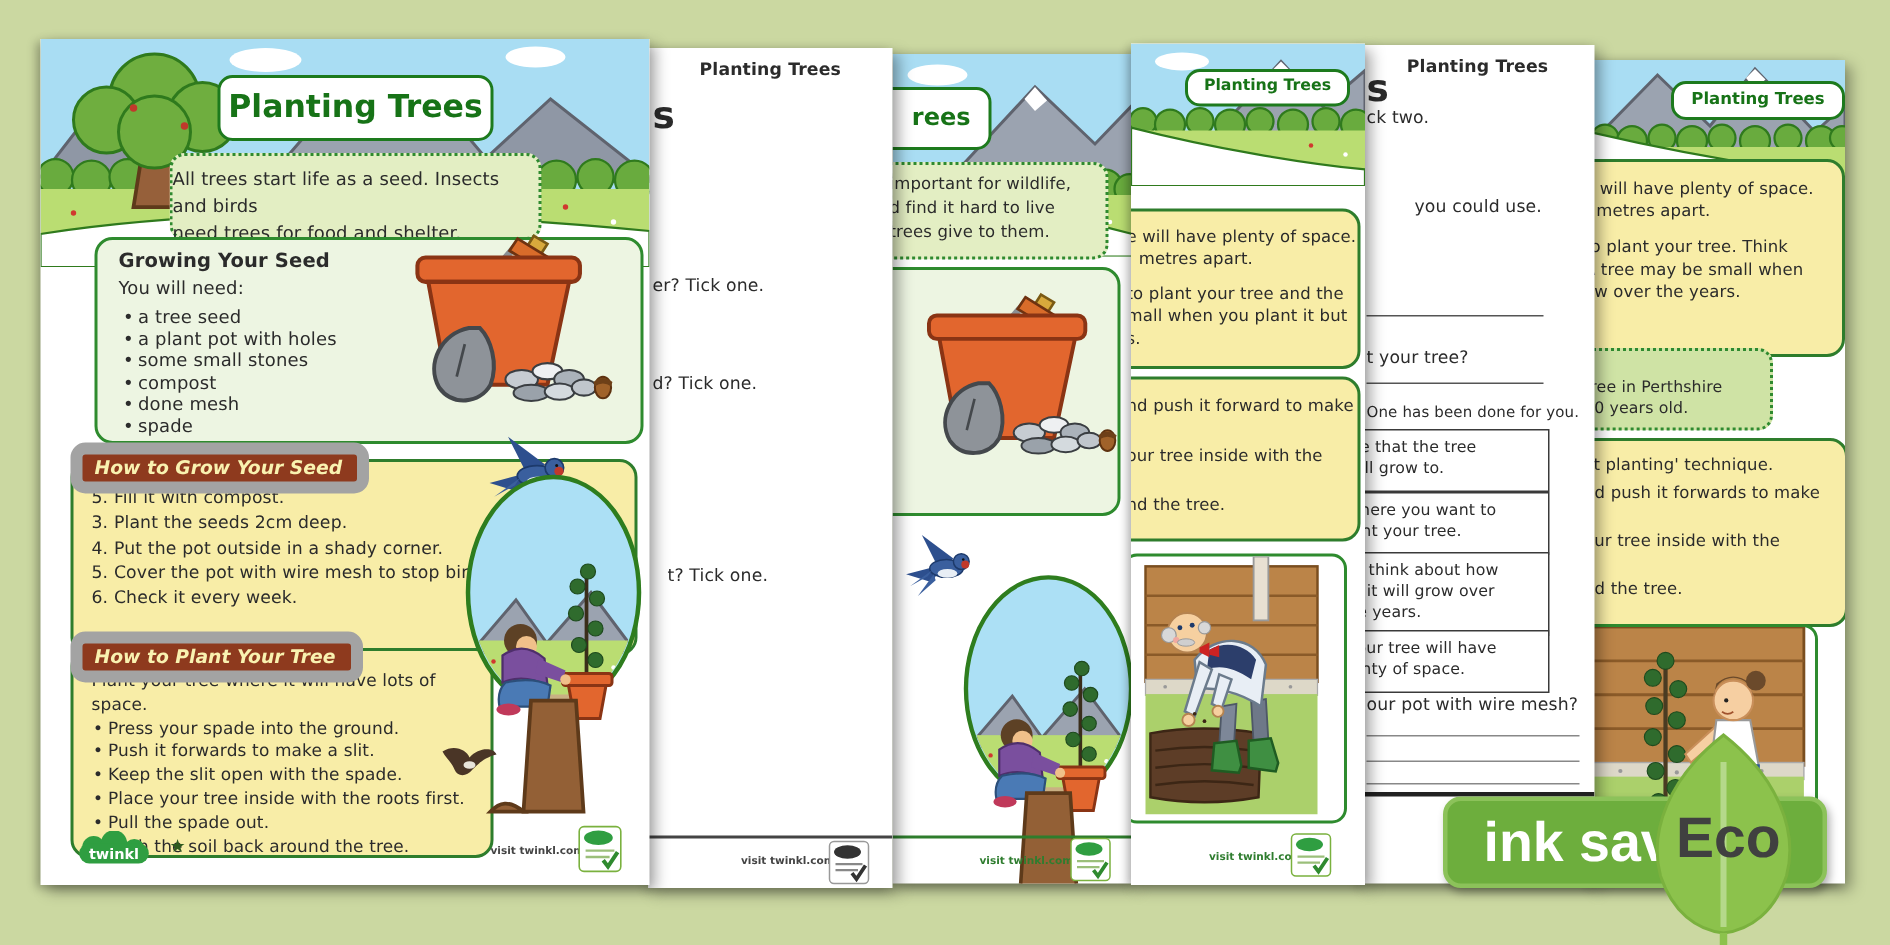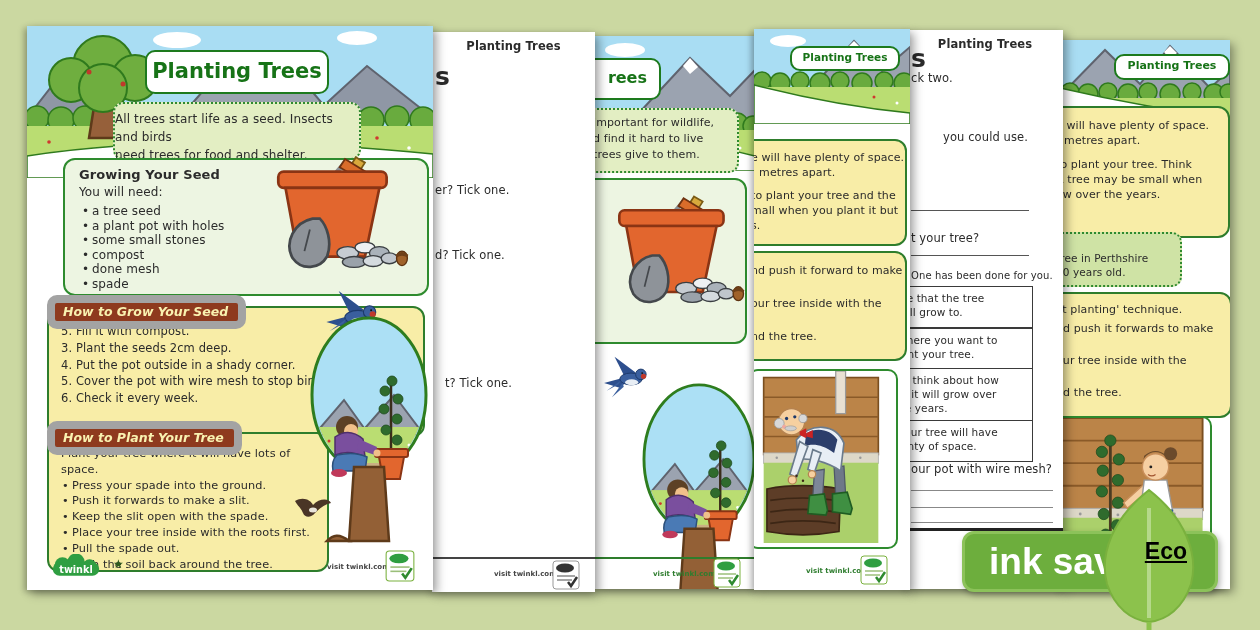--- a/index.html
+++ b/index.html
@@ -539,14 +539,14 @@
   </svg>
 </div>
 
 <div class="abs" style="left:962px;top:531px;width:256px;height:61px;z-index:10;background:#6dae3d;border:3px solid #8cc25a;border-radius:12px;box-sizing:border-box;overflow:visible;box-shadow:2px 3px 6px rgba(0,0,0,0.3);">
   <div style="position:absolute;left:24px;top:0;line-height:55px;font-size:37px;font-weight:600;color:#fff;font-family:'Liberation Sans', sans-serif;">ink saving</div>
   <svg style="position:absolute;right:8px;top:-46px;overflow:visible;" width="116" height="172" viewBox="0 0 116 172">
     <path d="M58,2 C22,30 8,66 16,96 C24,120 40,132 58,134 C76,132 92,120 100,96 C108,66 94,30 58,2 Z" fill="#8cc24c" stroke="#7ab13e" stroke-width="2"></path>
     <line x1="58" y1="20" x2="58" y2="130" stroke="#b5d98a" stroke-width="4"></line>
     <line x1="58" y1="134" x2="58" y2="170" stroke="#8cc24c" stroke-width="5"></line>
   </svg>
-  <div style="position:absolute;right:28px;top:4px;font-size:23px;font-weight:bold;color:#000000;font-family:'Liberation Sans', sans-serif;text-decoration:underline;">Eco</div>
+  <div style="position:absolute;right:28px;top:4px;font-size:38px;font-weight:bold;color:#404040;font-family:'Liberation Sans', sans-serif;">Eco</div>
 </div>
 
 </body></html>

